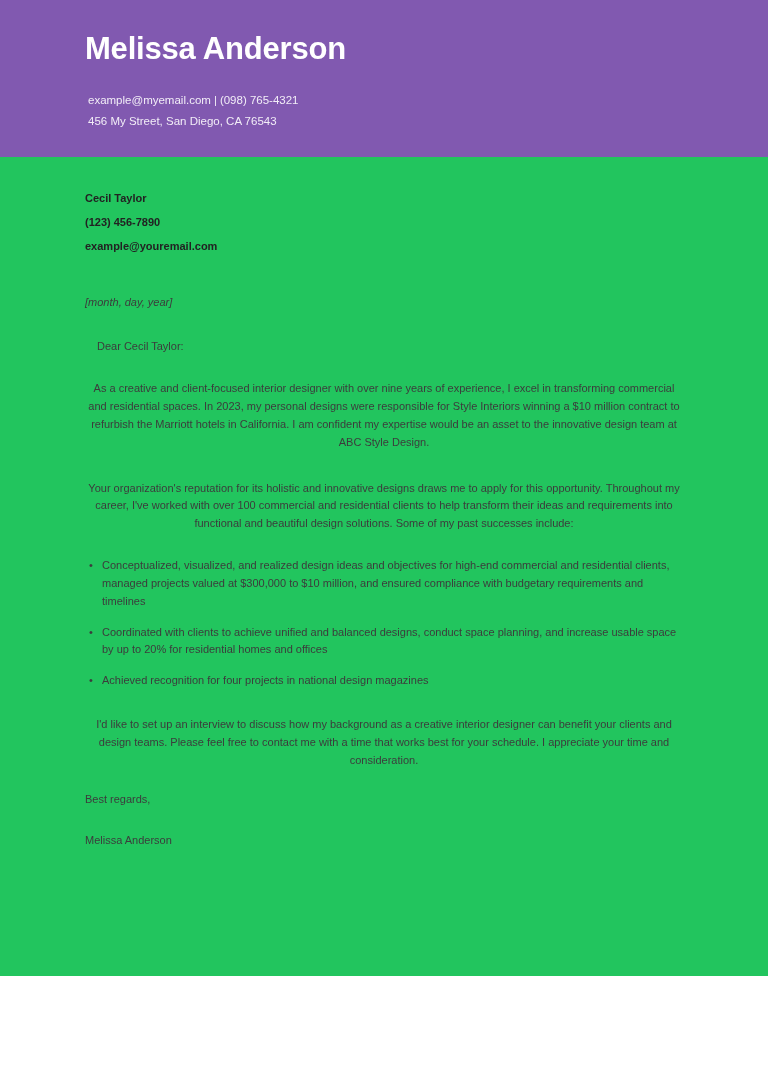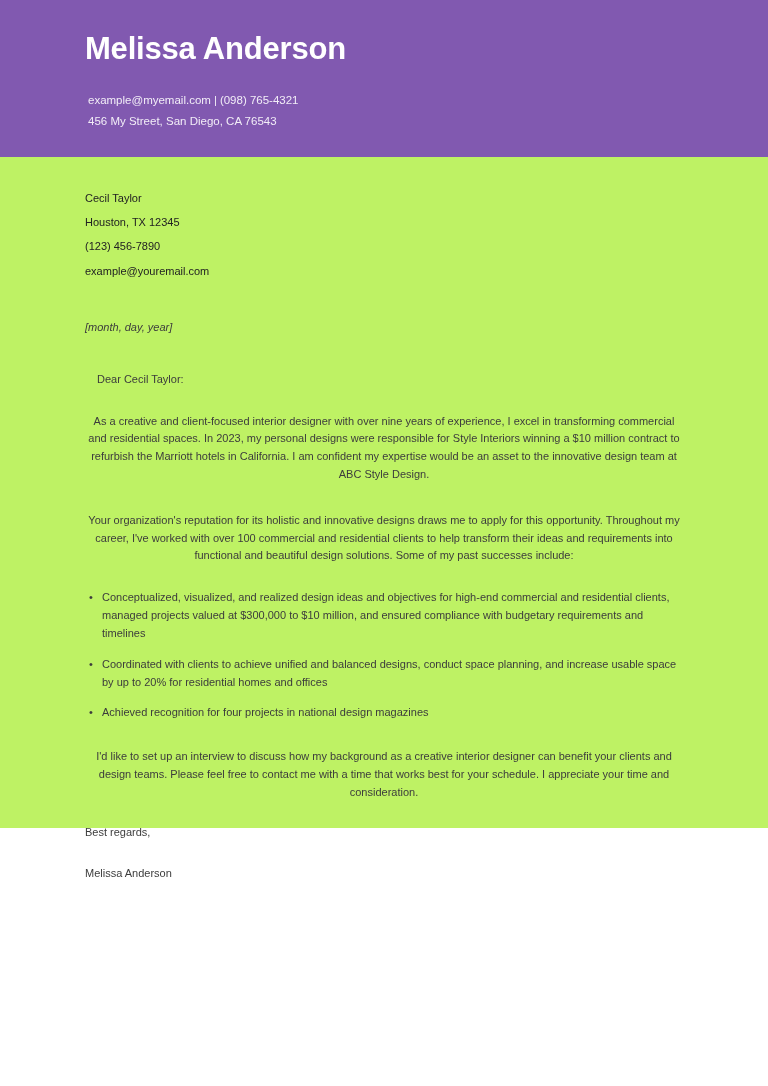--- a/index.html
+++ b/index.html
@@ -10,22 +10,22 @@
     width: 768px;
     height: 1086px;
     background: #ffffff;
     font-family: "Liberation Sans", sans-serif;
     overflow: hidden;
   }
 
   .page {
     position: relative;
     width: 768px;
-    height: 828px;
-    background: #bef264;
+    height: 976px;
+    background: #22c55e;
   }
 
   
   .header-band {
     position: absolute;
     left: 0;
     top: 0;
     width: 768px;
     height: 157px;
     background: #8159b0;
@@ -62,37 +62,37 @@
   
   .body-wrap {
     position: absolute;
     left: 85px;
     top: 193px;
     width: 600px;
   }
 
   .recipient-block {
     font-size: 11px;
-    font-weight: normal;
+    font-weight: bold;
     color: #222222;
     line-height: 1;
   }
   .recipient-block .r-line {
     margin-bottom: 13.2px;
   }
 
   .date-line {
     margin-top: 44px;
     font-size: 11px;
     color: #3c3c3c;
     font-style: italic;
   }
 
   .salutation {
-    margin-top: 40px;
+    margin-top: 32px;
     font-size: 11px;
     color: #3c3c3c;
     padding-left: 12px;
   }
 
   .para {
     margin-top: 28px;
     font-size: 11px;
     color: #3c3c3c;
     line-height: 1.62;
@@ -156,21 +156,20 @@
       <div class="contact-line">
         <span>456 My Street, San Diego, CA 76543</span>
       </div>
     </div>
   </div>
 
   <div class="body-wrap">
 
     <div class="recipient-block">
       <div class="r-line">Cecil Taylor</div>
-      <div class="r-line">Houston, TX 12345</div>
       <div class="r-line">(123) 456-7890</div>
       <div class="r-line">example@youremail.com</div>
     </div>
 
     <div class="date-line">[month, day, year]</div>
 
     <div class="salutation">Dear Cecil Taylor:</div>
 
     <div class="para">As a creative and client-focused interior designer with over nine  years of experience, I excel in transforming commercial and residential  spaces. In 2023, my personal designs were responsible for Style  Interiors winning a $10 million contract to refurbish the Marriott  hotels in California. I am confident my expertise would be an asset to  the innovative design team at ABC Style Design.</div>
 

